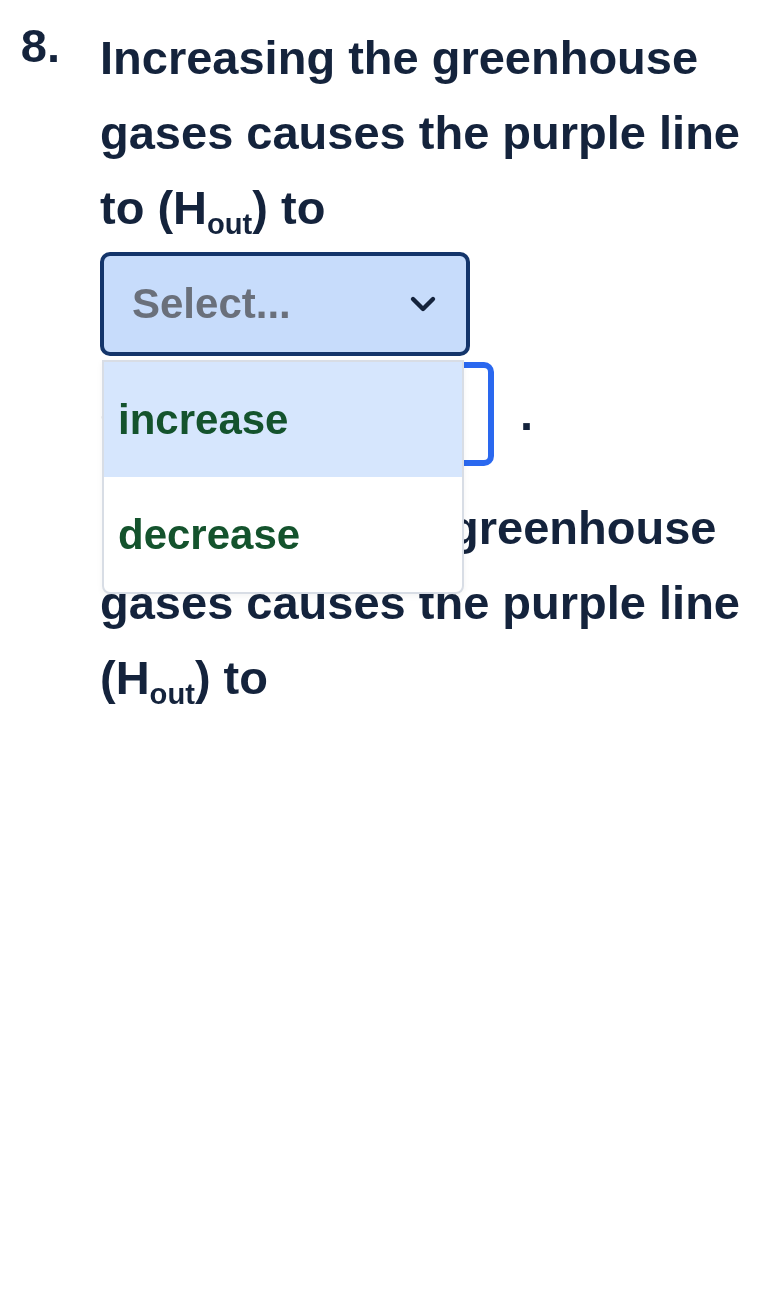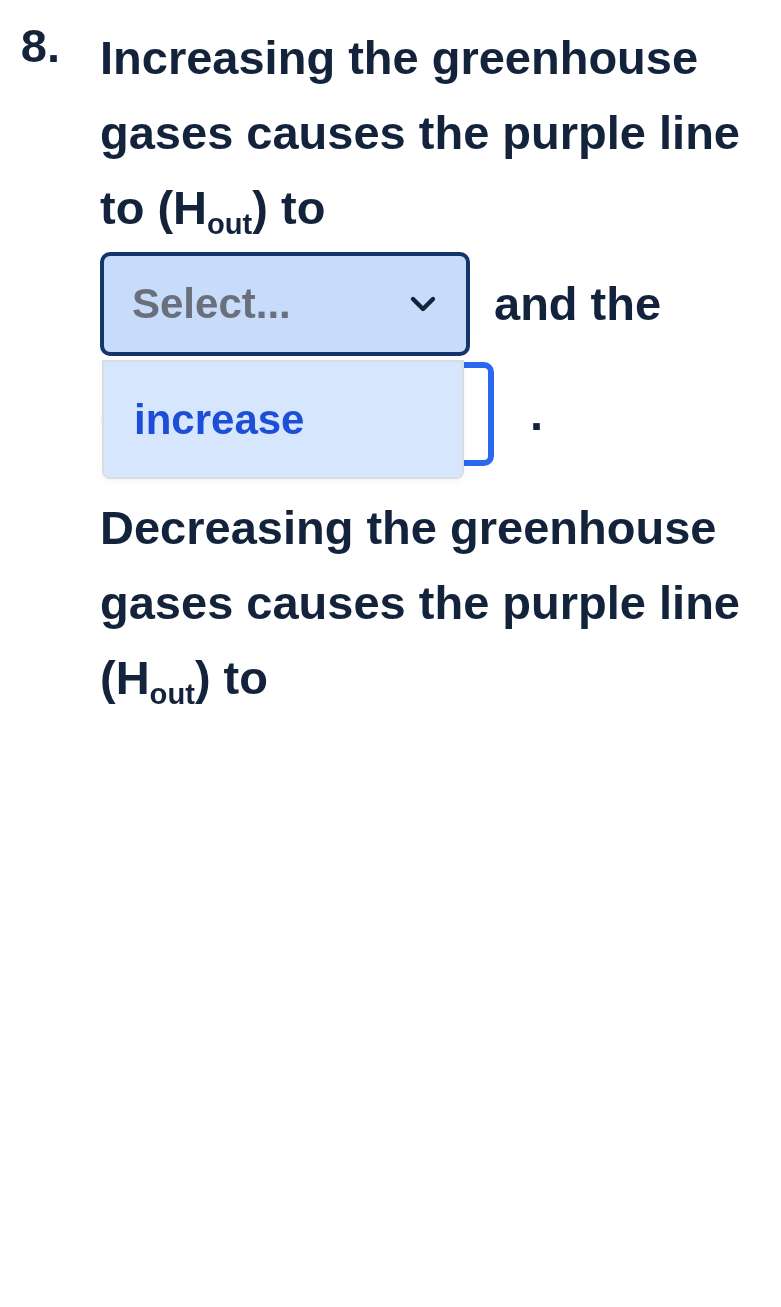--- a/index.html
+++ b/index.html
@@ -43,21 +43,21 @@
   .nowrap { white-space: nowrap; }
   sub {
     font-size: 0.62em;
     vertical-align: sub;
     line-height: 0;
   }
   .select-wrap {
     position: relative;
     display: inline-block;
     vertical-align: middle;
-    margin-right: 24px;
+    margin-right: 14px;
     text-decoration: underline;
   }
   .select-box {
     display: inline-flex;
     align-items: center;
     justify-content: space-between;
     width: 370px;
     height: 104px;
     background: #c7dcfb;
     border: 4px solid #14356a;
@@ -91,22 +91,22 @@
     background: #ffffff;
     border: 2px solid #d8dde5;
     border-radius: 0 0 8px 8px;
     box-shadow: 0 2px 6px rgba(0,0,0,0.05);
     z-index: 10;
     overflow: hidden;
   }
   .dropdown-item {
     font-size: 42px;
     font-weight: 600;
-    color: #1d4ed8;
-    padding: 24px 30px;
+    color: #14532d;
+    padding: 24px 14px;
     cursor: pointer;
   }
   .dropdown-item.highlight {
     background: #d6e6fd;
   }
   .hidden-g {
     display: inline-block;
     vertical-align: middle;
     width: 24px;
     overflow: hidden;
@@ -147,23 +147,23 @@
           <span class="select-box">
             <span class="select-placeholder">Select...</span>
             <span class="chevron">
               <svg viewBox="0 0 24 24" width="30" height="30">
                   <path d="M4 8 l8 8 l8 -8" fill="none" stroke="#14233c" stroke-width="3.5" stroke-linecap="round" stroke-linejoin="round"></path>
                 </svg>
             </span>
           </span>
           <div class="dropdown-menu">
             <div class="dropdown-item highlight">increase</div>
+            <div class="dropdown-item">decrease</div>
           </div>
         </span>
-        <span>and the</span>
       </div>
 
       <div class="line3">
         <span class="hidden-g">g</span>
         <span class="select-wrap" style="margin-left:0;">
           <span class="select-box alt">
             <span class="select-placeholder">Select...</span>
             <span class="chevron">
               <svg viewBox="0 0 24 24" width="30" height="30">
                   <path d="M4 8 l8 8 l8 -8" fill="none" stroke="#14233c" stroke-width="3.5" stroke-linecap="round" stroke-linejoin="round"></path>

